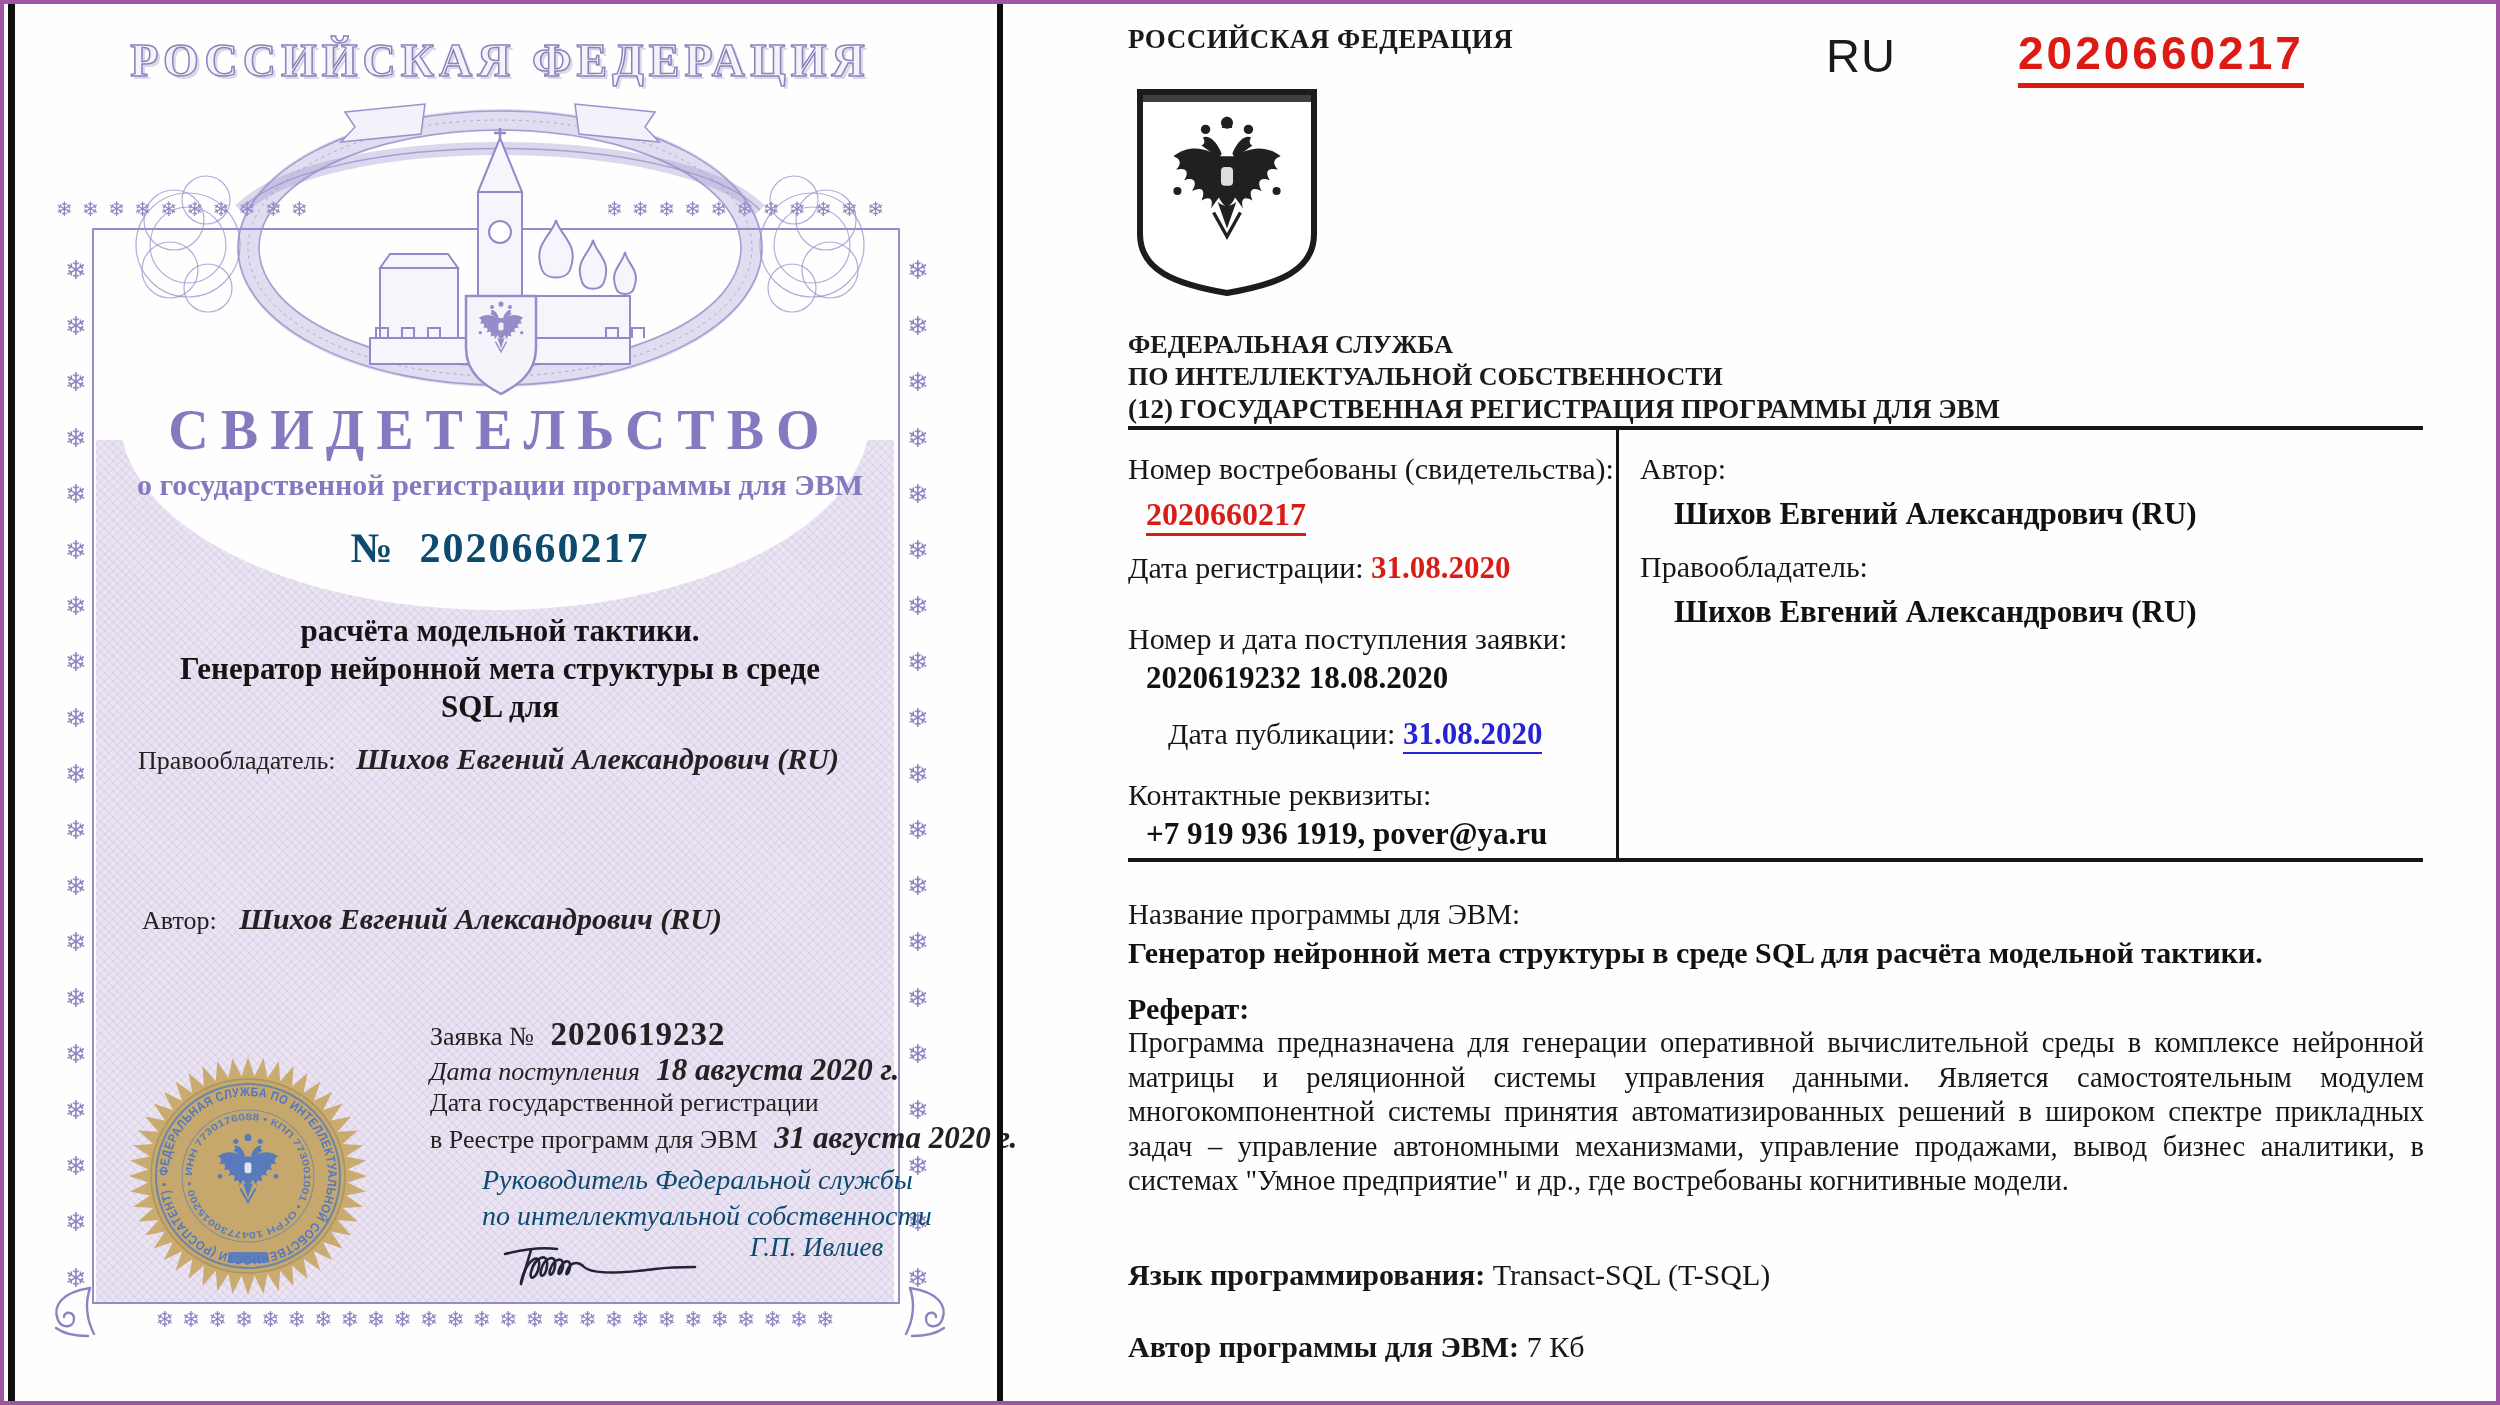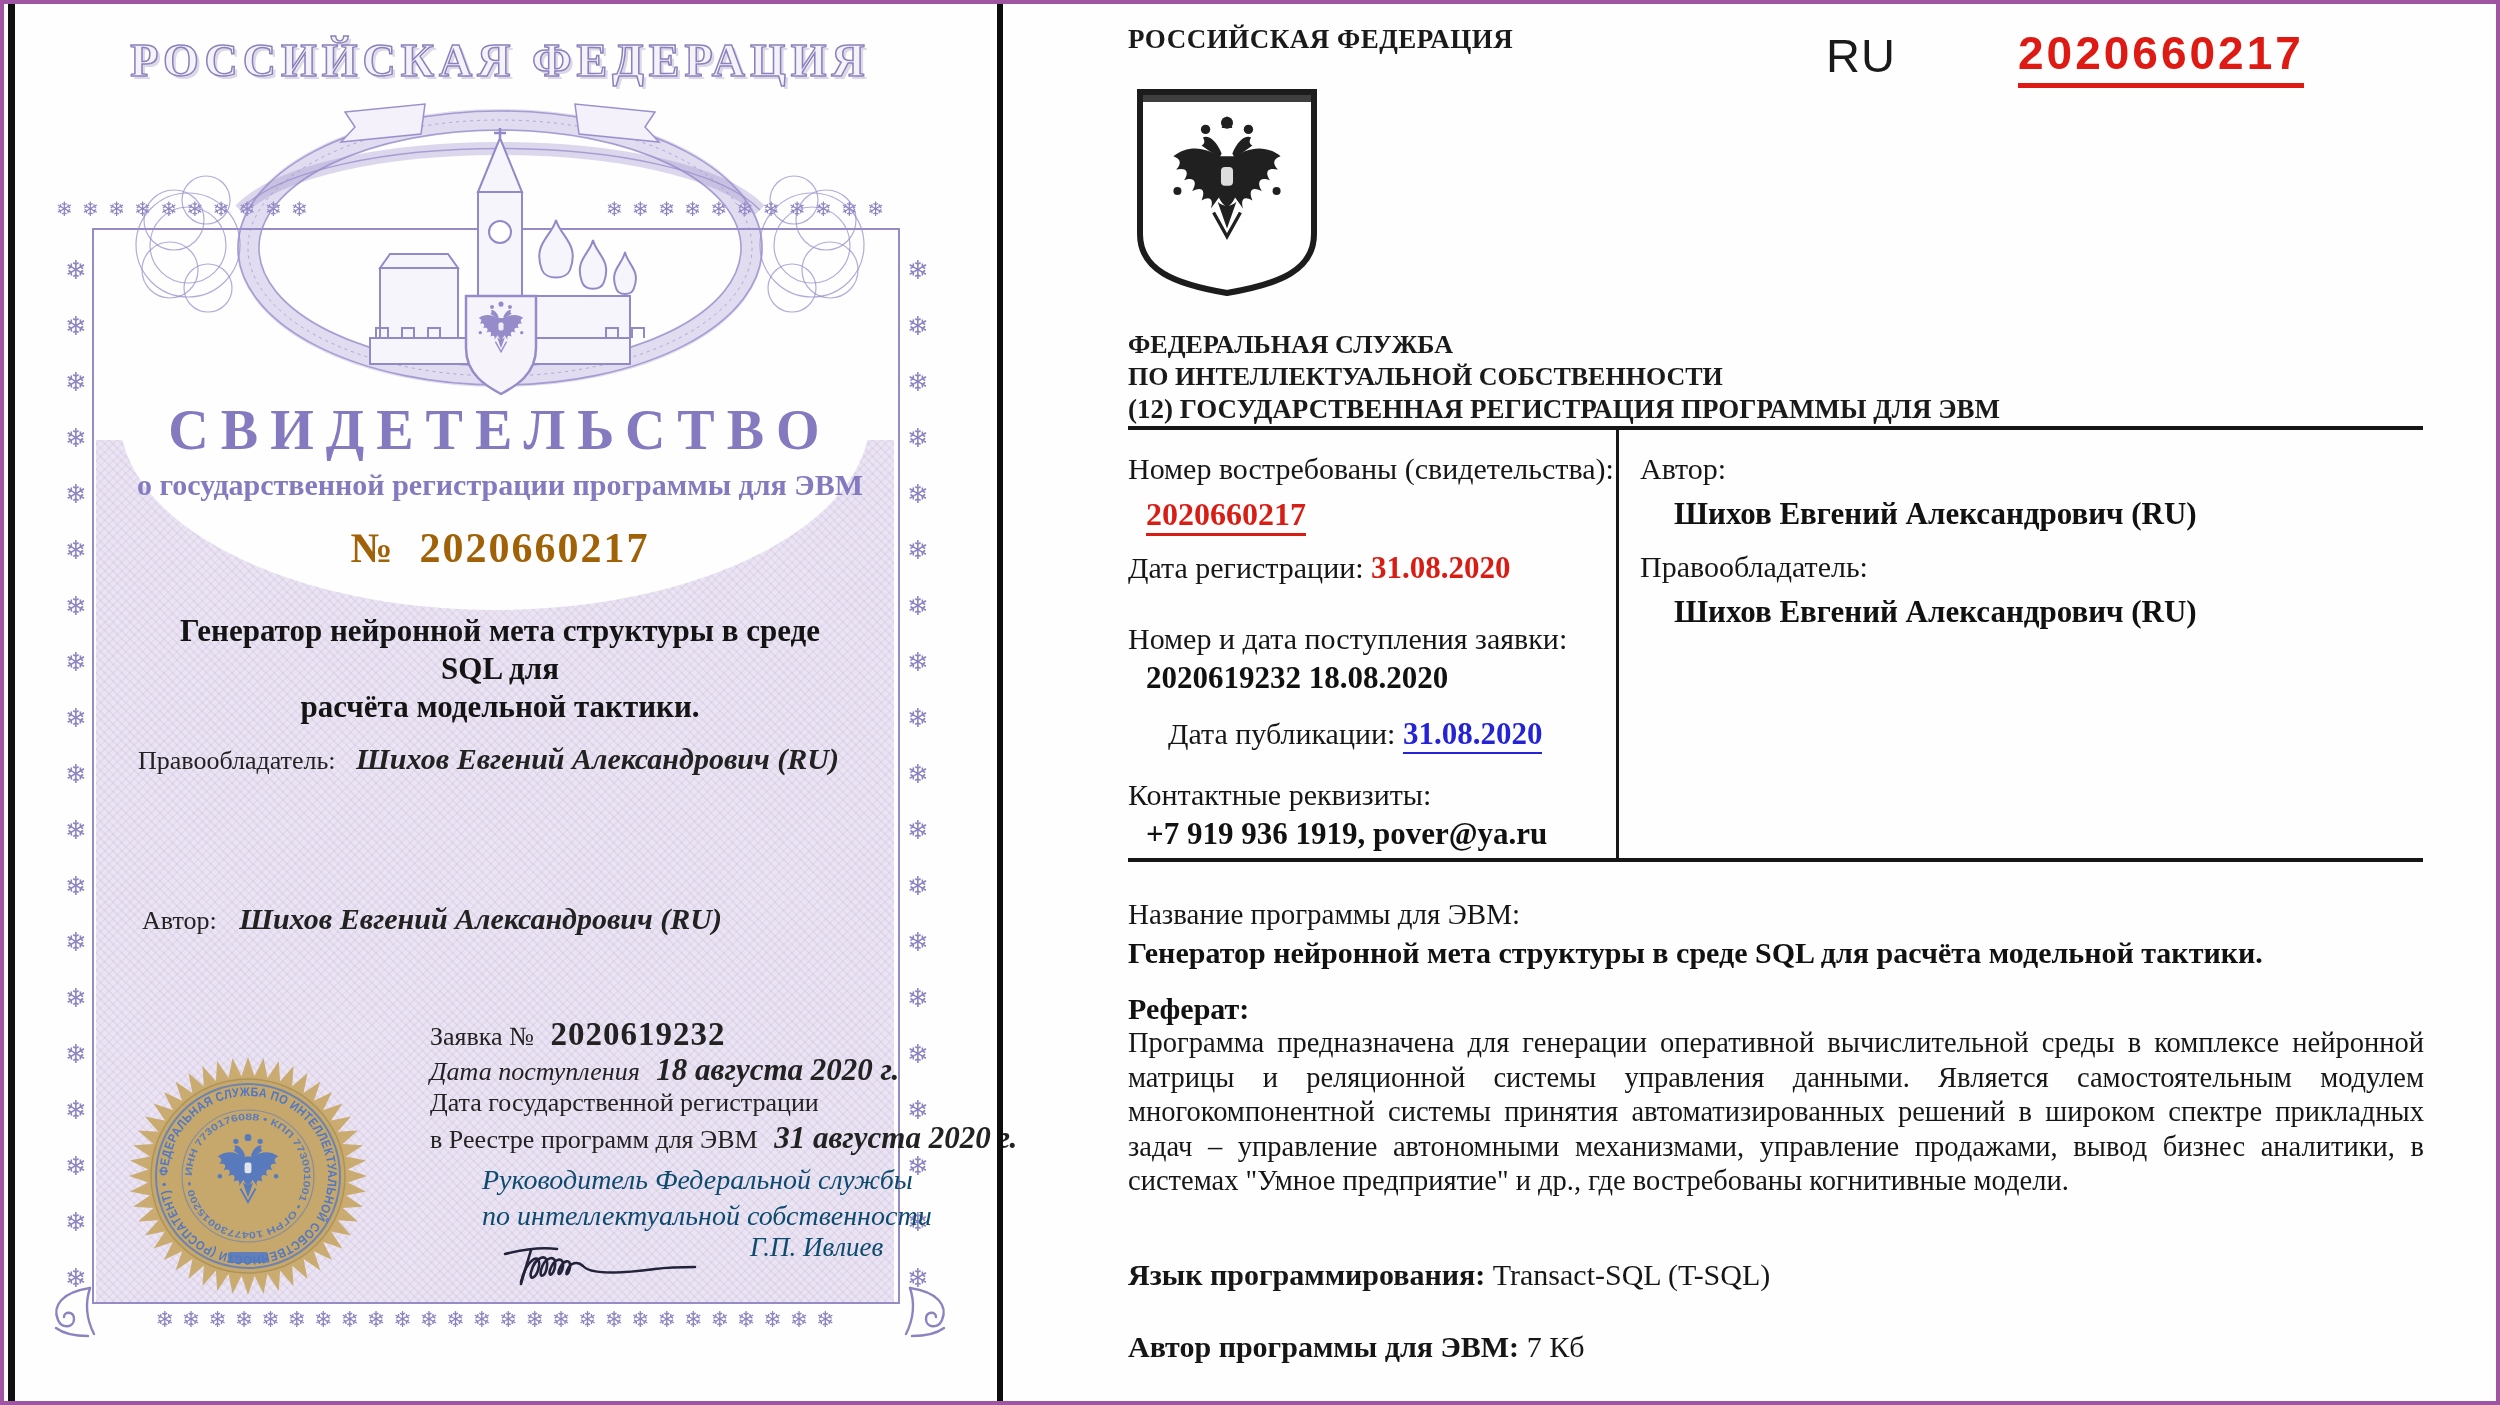--- a/index.html
+++ b/index.html
@@ -24,21 +24,21 @@
   .orn-row{font-size:20px;line-height:22px;word-spacing:3px;}
   .orn-row-b{font-size:22px;line-height:24px;word-spacing:1px;text-align:center;}
   .l-country{left:58px;top:34px;width:884px;text-align:center;font-weight:bold;font-size:46px;
      letter-spacing:5px;color:#f5f2fa;-webkit-text-stroke:1.5px #8b81bb;
      text-shadow:3px 3px 0 rgba(139,129,187,.30);z-index:3;}
   .l-title{left:60px;top:398px;width:880px;text-align:center;font-size:56px;font-weight:bold;
      letter-spacing:12px;color:#8publi47ac0;color:#847ac0;z-index:4;}
   .l-subtitle{left:60px;top:468px;width:880px;text-align:center;font-size:30px;font-weight:bold;
      color:#837ac0;z-index:4;}
   .l-number{left:60px;top:524px;width:880px;text-align:center;font-size:42px;font-weight:bold;
-     color:#a16207;z-index:4;letter-spacing:2px;}
+     color:#0c4a6e;z-index:4;letter-spacing:2px;}
   .l-prog{left:150px;top:612px;width:700px;text-align:center;font-size:31px;font-weight:bold;
      line-height:38px;color:#141414;z-index:4;}
   .l-row{z-index:4;font-size:26px;color:#222;}
   .l-name{font-size:30px;font-weight:bold;font-style:italic;}
   .l-val-b{font-size:31px;font-weight:bold;}
   .l-val-bi{font-size:31px;font-weight:bold;font-style:italic;}
   .l-app-num{font-size:33px;font-weight:bold;letter-spacing:1px;}
   .l-italic{font-style:italic;font-size:28px;color:#0c4a6e;z-index:4;}
   .svg-abs{position:absolute;z-index:3;}
   
@@ -201,22 +201,22 @@
     <svg class="svg-abs" style="left:904px;top:1284px;transform:scaleX(-1);z-index:3" width="52" height="56">
         <use href="#corner-flourish"></use>
       </svg>
 
     <div class="abs l-title">СВИДЕТЕЛЬСТВО</div>
     <div class="abs l-subtitle">о государственной регистрации программы для ЭВМ</div>
     <div class="abs l-number">
       <span>№</span>&nbsp;&nbsp;<span>2020660217</span>
     </div>
     <div class="abs l-prog">
+      <div>расчёта модельной тактики.</div>
       <div>Генератор нейронной мета структуры в среде SQL для</div>
-      <div>расчёта модельной тактики.</div>
     </div>
     <div class="abs l-row" style="left:138px;top:742px;">
       <span>Правообладатель:</span>
       <span class="l-name" style="margin-left:14px;">Шихов Евгений Александрович (RU)</span>
     </div>
     <div class="abs l-row" style="left:142px;top:902px;">
       <span>Автор:</span>
       <span class="l-name" style="margin-left:16px;">Шихов Евгений Александрович (RU)</span>
     </div>
     <div class="abs l-row nowrap" style="left:430px;top:1016px;">

